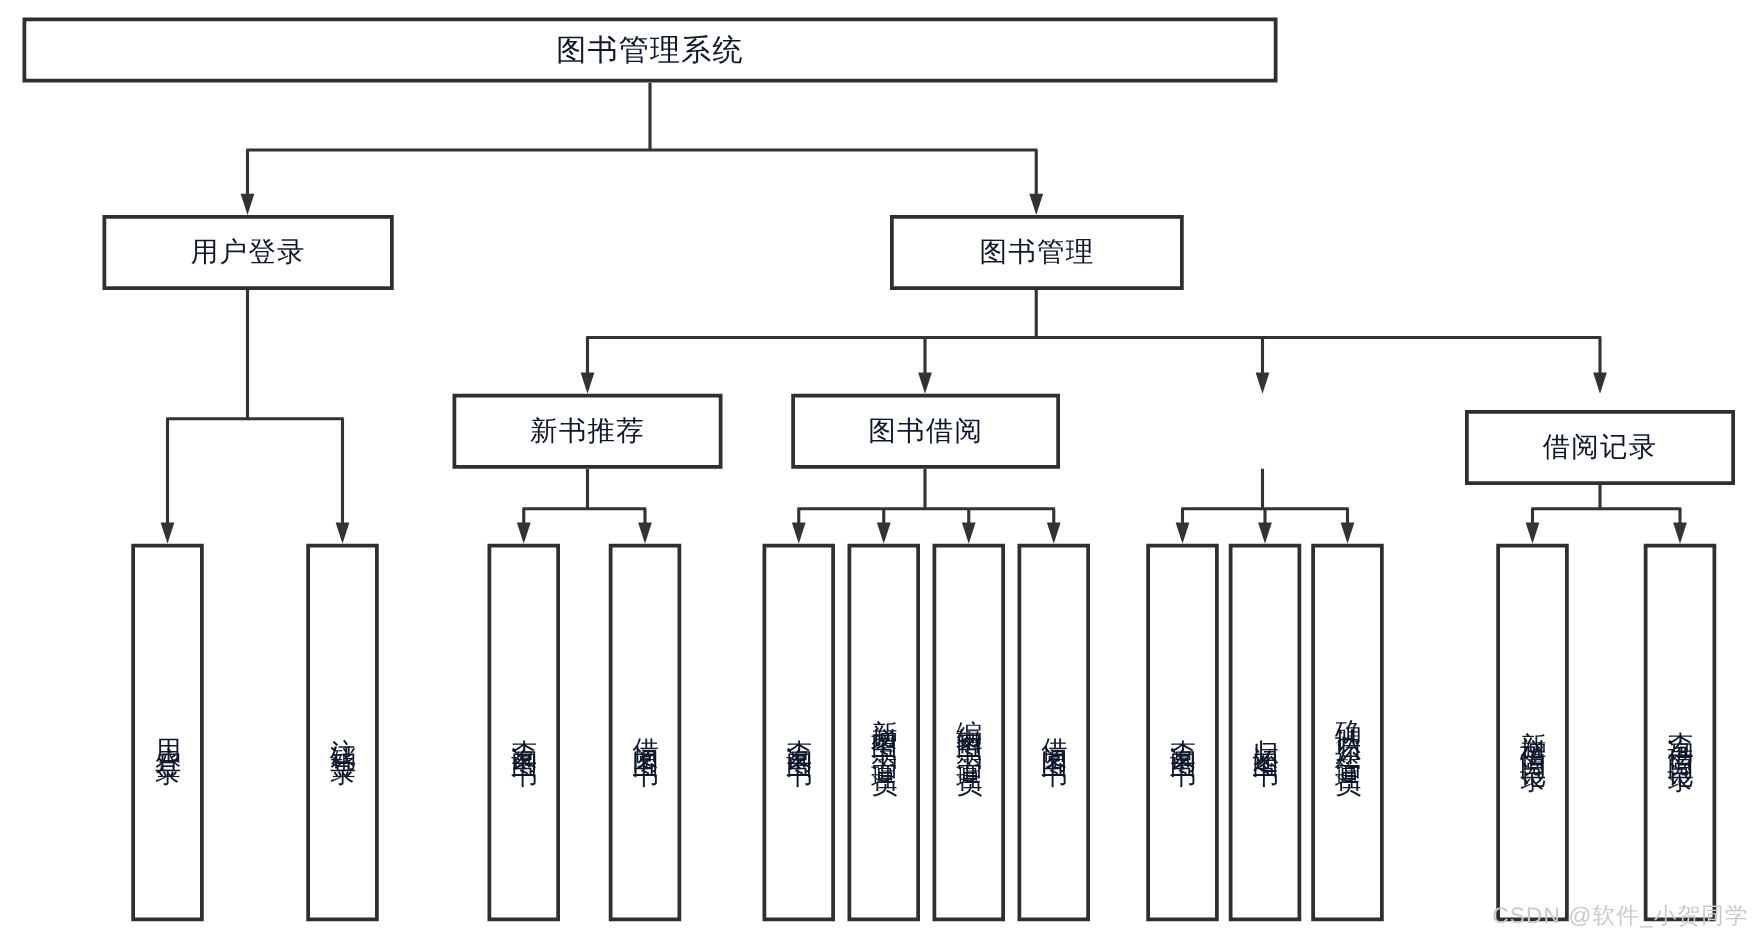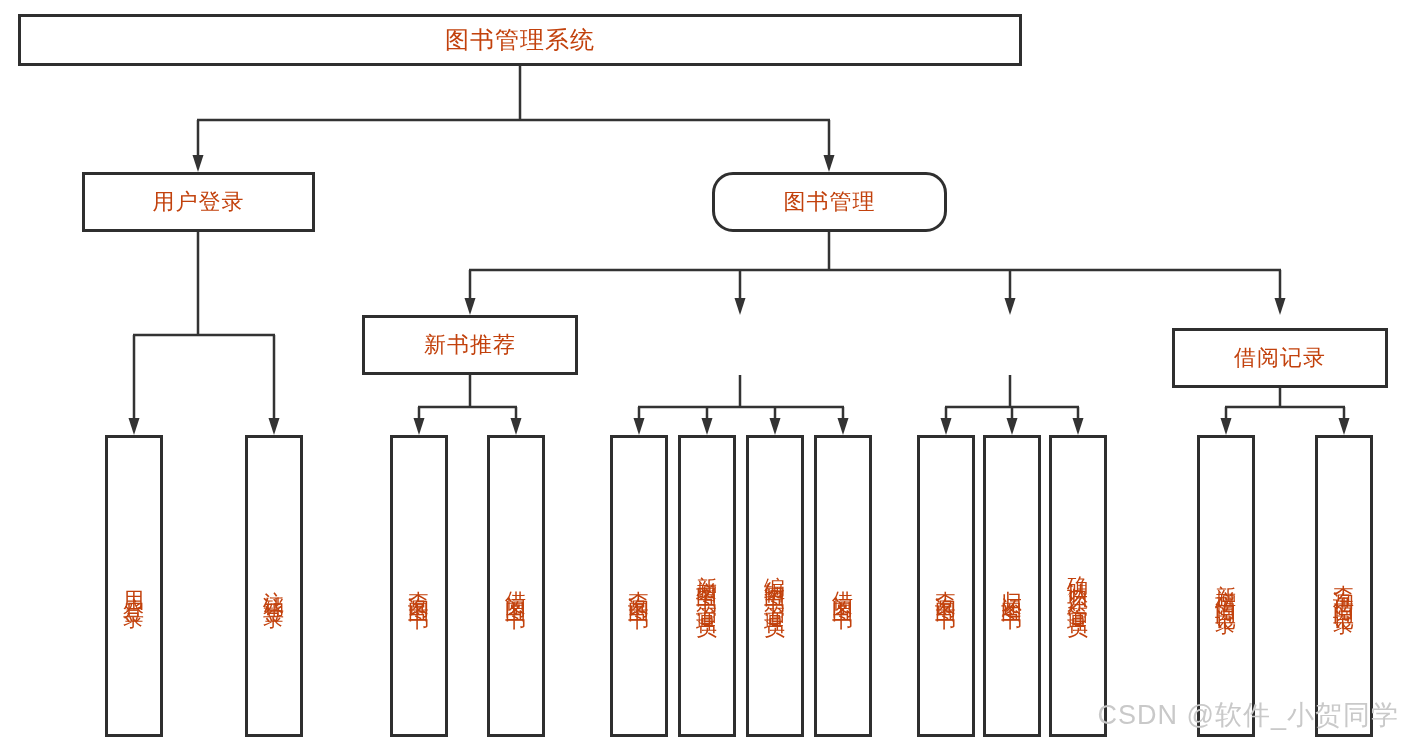--- a/index.html
+++ b/index.html
@@ -33,21 +33,21 @@
     stroke: none;
   }
   .box {
     position: absolute;
     box-sizing: border-box;
     border: 3px solid #2f2f2f;
     background: #ffffff;
     display: flex;
     align-items: center;
     justify-content: center;
-    color: #c2410c;
+    color: #0f172a;
   }
   .box.l1 span {
     font-size: 24px;
     letter-spacing: 1px;
   }
   .box.l2 span, .box.l3 span {
     font-size: 22px;
     letter-spacing: 1px;
   }
   .box.leaf {
@@ -59,22 +59,22 @@
     writing-mode: vertical-rl;
     text-orientation: mixed;
     font-size: 21px;
     letter-spacing: 6px;
     line-height: 1;
     white-space: nowrap;
   }
   .watermark {
     position: absolute;
     right: 6px;
-    bottom: 14px;
-    font-size: 27px;
+    bottom: 3px;
+    font-size: 18px;
     color: #c9c9c9;
     letter-spacing: 1px;
     z-index: 5;
     margin-left: 40px;
   }
 </style>
 </head>
 <body>
 
 <div class="canvas">
@@ -122,26 +122,29 @@
     </g>
   </svg>
 
   <div class="box l1" style="left:18px; top:14px; width:1004px; height:52px;">
     <span>图书管理系统</span>
   </div>
 
   <div class="box l2" style="left:82px; top:172px; width:233px; height:60px;">
     <span>用户登录</span>
   </div>
-  <div class="box l2" style="left:712px; top:172px; width:235px; height:60px;border-radius:21px;">
+  <div class="box l2" style="left:712px; top:172px; width:235px; height:60px;">
     <span>图书管理</span>
   </div>
 
   <div class="box l3" style="left:362px; top:315px; width:216px; height:60px;">
     <span>新书推荐</span>
+  </div>
+  <div class="box l3" style="left:633px; top:315px; width:215px; height:60px;">
+    <span>图书借阅</span>
   </div>
   <div class="box l3" style="left:1172px; top:328px; width:216px; height:60px;">
     <span>借阅记录</span>
   </div>
 
   <div class="box leaf" style="left:105px;">
     <span>用户登录</span>
   </div>
   <div class="box leaf" style="left:245px;">
     <span>注销登录</span>

